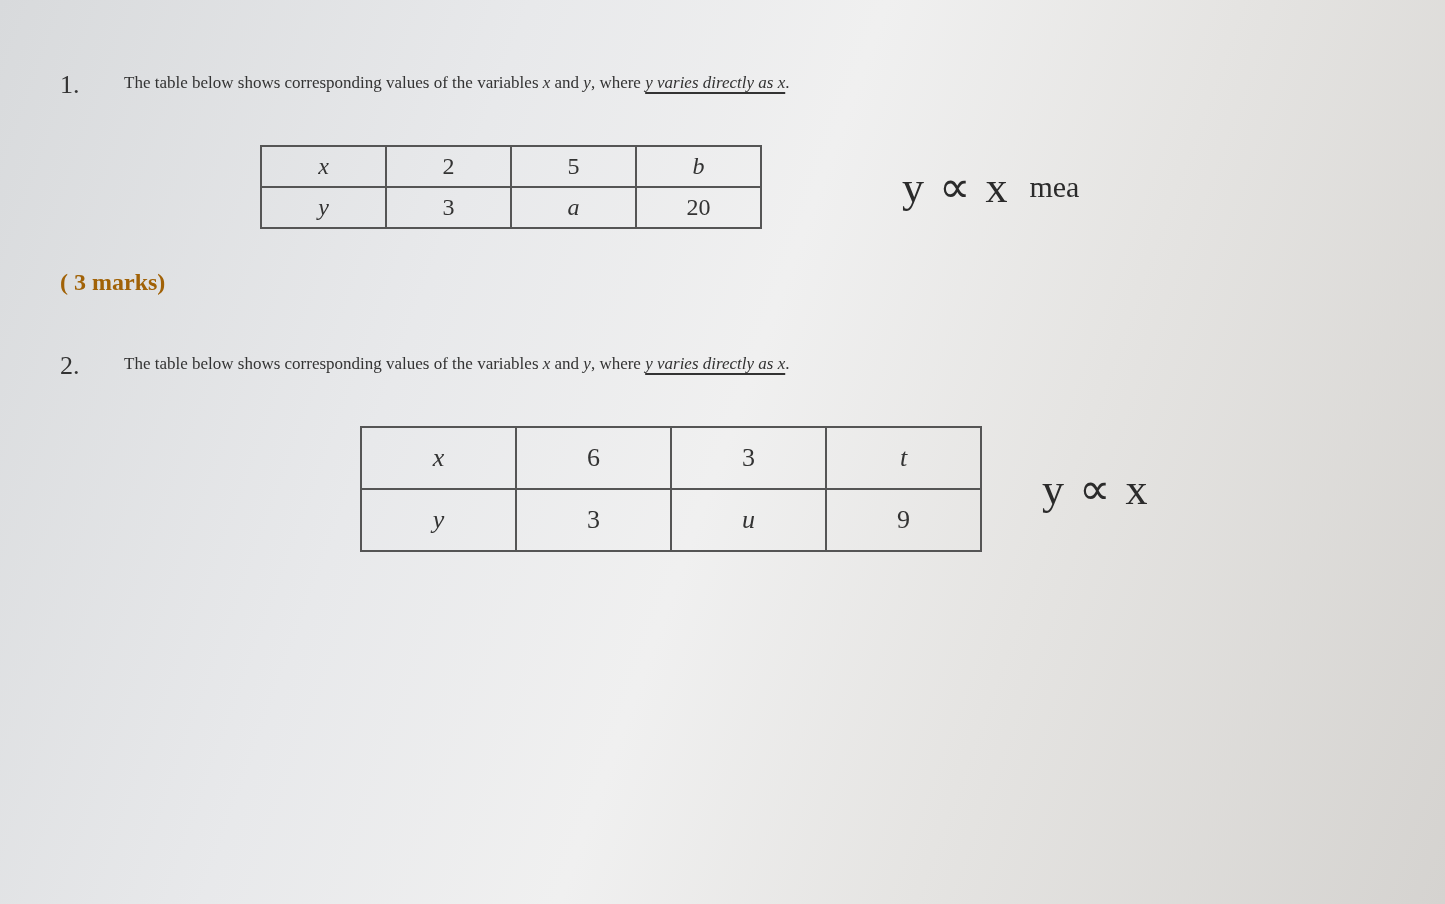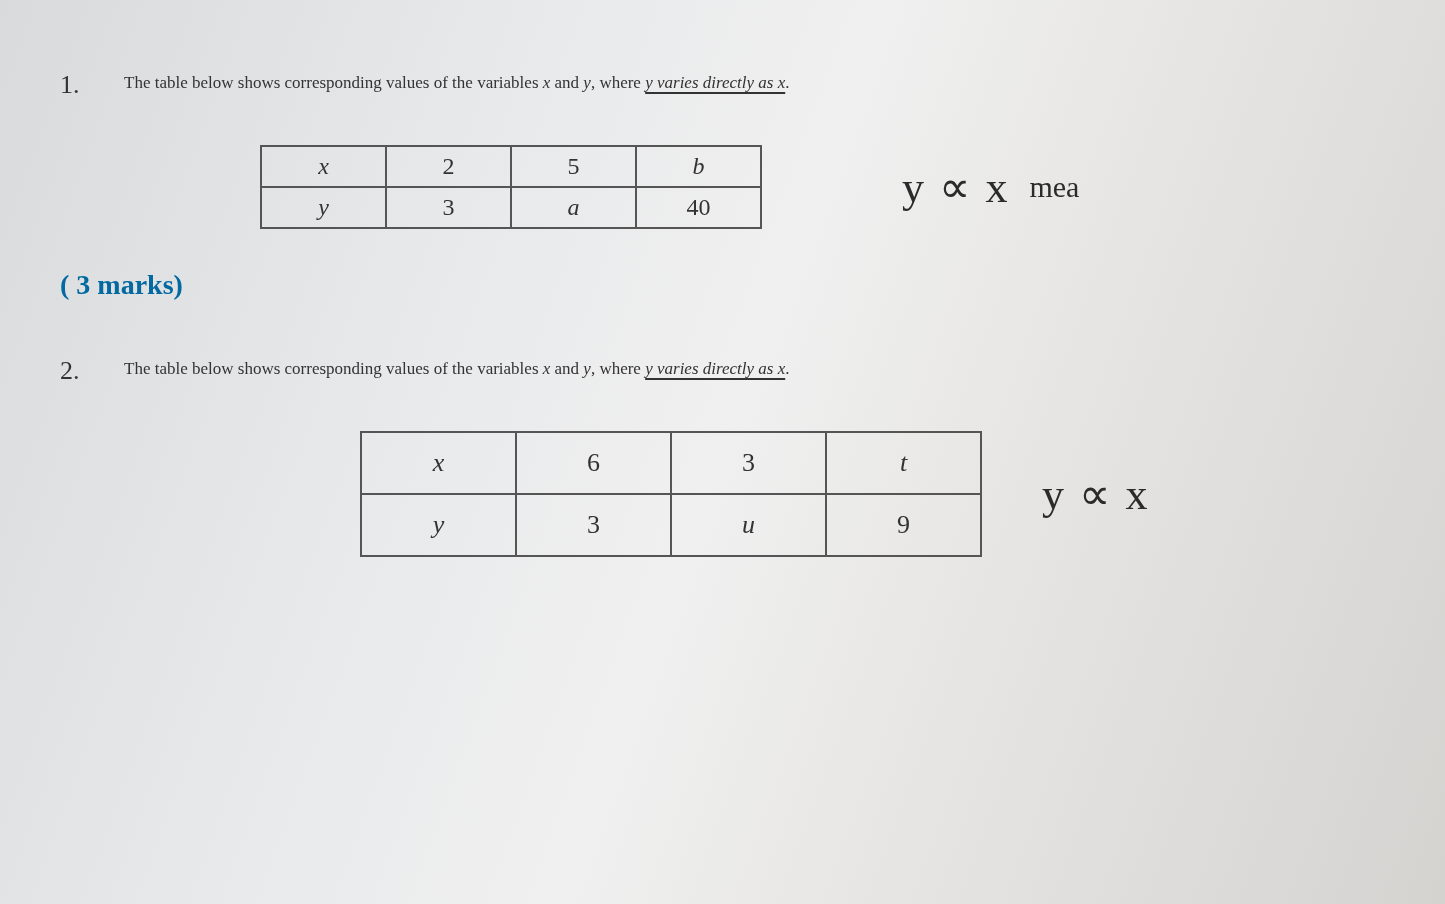--- a/index.html
+++ b/index.html
@@ -115,23 +115,23 @@
       padding-right: 80px;
     }
     
     .calculate-text {
       font-size: 26px;
       color: #333;
       margin-left: 42px;
     }
     
     .marks {
-      font-size: 28px;
+      font-size: 24px;
       font-weight: bold;
-      color: #0369a1;
+      color: #a16207;
     }
     
     .italic {
       font-style: italic;
     }
     
     .q2-spacing {
       margin-top: 50px;
     }
     
@@ -160,21 +160,21 @@
           <tr>
         <td class="var-cell">x</td>
         <td class="num-cell">2</td>
         <td class="num-cell">5</td>
         <td class="var-cell">b</td>
       </tr>
       <tr>
         <td class="var-cell">y</td>
         <td class="num-cell">3</td>
         <td class="var-cell">a</td>
-        <td class="num-cell">40</td>
+        <td class="num-cell">20</td>
       </tr>
     </tbody>
       </table>
     <span class="handwritten">y ∝ x</span>
     <span class="handwritten-small">mea</span>
   </div>
 
   <div class="calculate-line">
     <div class="marks">( 3 marks)</div>
   </div>

